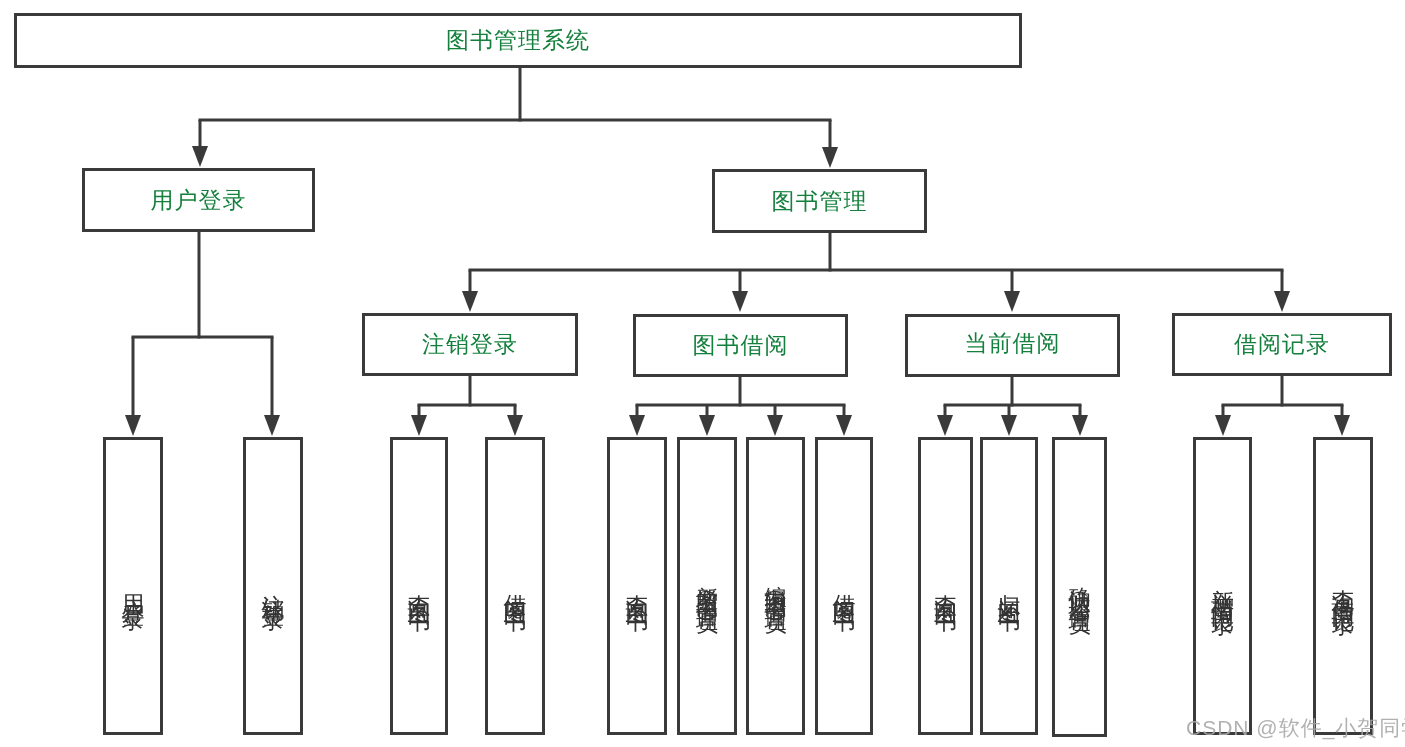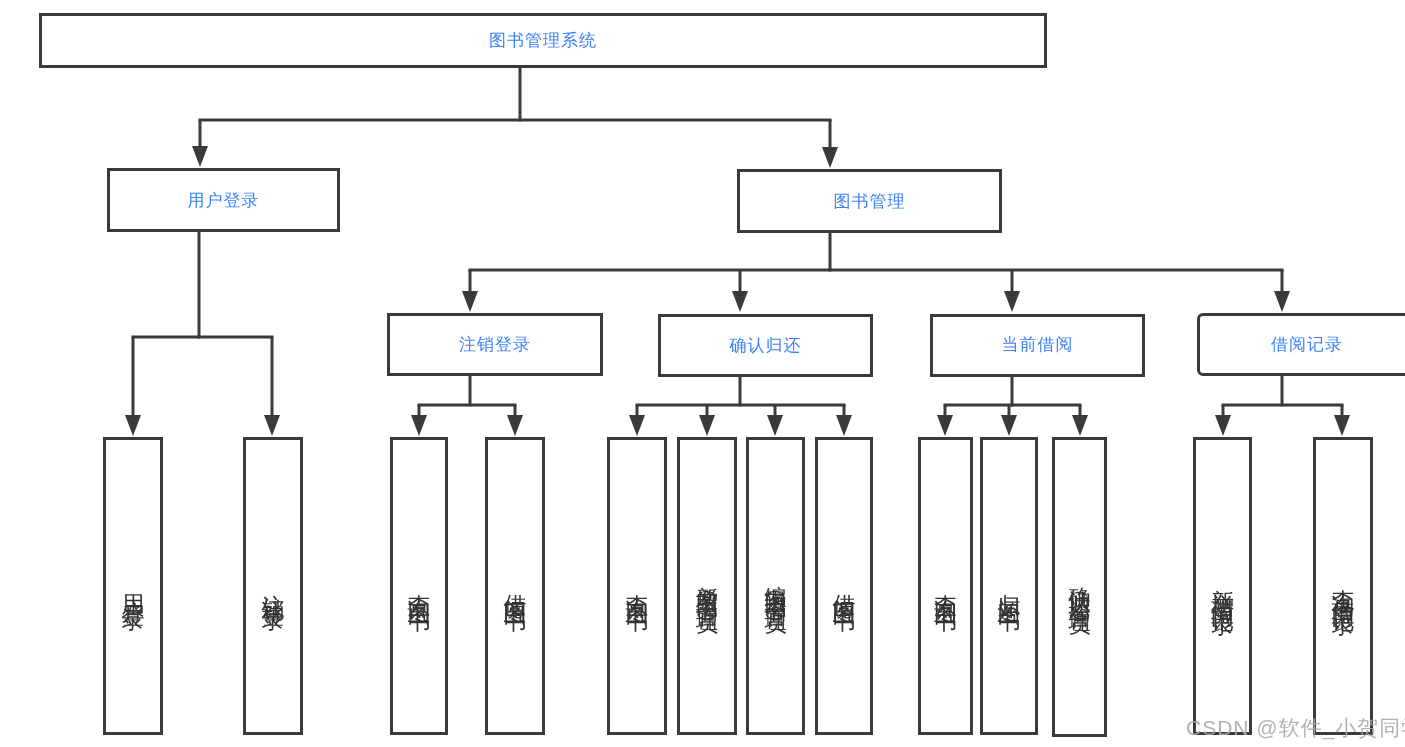--- a/index.html
+++ b/index.html
@@ -16,26 +16,25 @@
     overflow: hidden;
   }
   .node {
     position: absolute;
     box-sizing: border-box;
     border: 3px solid #3a3a3a;
     background: #ffffff;
     display: flex;
     align-items: center;
     justify-content: center;
-    color: #3b82f6;
-    font-size: 17px;
+    color: #15803d;
+    font-size: 23px;
     line-height: 1;
     letter-spacing: 1px;
     white-space: nowrap;
-    margin-left: 25px;
   }
   .vnode {
     position: absolute;
     box-sizing: border-box;
     border: 3px solid #3a3a3a;
     background: #ffffff;
     display: flex;
     align-items: center;
     justify-content: center;
     color: #333333;
@@ -137,26 +136,26 @@
 
     <line x1="1223" y1="405" x2="1223" y2="416"></line>
       <polygon points="1215,415 1231,415 1223,436"></polygon>
     <line x1="1342" y1="405" x2="1342" y2="416"></line>
       <polygon points="1334,415 1350,415 1342,436"></polygon>
   </svg>
 
   <div class="node" style="left:14px; top:13px; width:1008px; height:55px;">图书管理系统</div>
 
   <div class="node" style="left:82px; top:168px; width:233px; height:64px;">用户登录</div>
-  <div class="node" style="left:712px; top:169px; width:265px; height:64px;">图书管理</div>
+  <div class="node" style="left:712px; top:169px; width:215px; height:64px;">图书管理</div>
 
   <div class="node" style="left:362px; top:313px; width:216px; height:63px;">注销登录</div>
-  <div class="node" style="left:633px; top:314px; width:215px; height:63px;">确认归还</div>
+  <div class="node" style="left:633px; top:314px; width:215px; height:63px;">图书借阅</div>
   <div class="node" style="left:905px; top:314px; width:215px; height:63px;font-family:Liberation Mono, monospace;">当前借阅</div>
-  <div class="node" style="left:1172px; top:313px; width:220px; height:63px;border-radius:6px;">借阅记录</div>
+  <div class="node" style="left:1172px; top:313px; width:220px; height:63px;">借阅记录</div>
 
   <div class="vnode" style="left:103px; top:437px; width:60px; height:298px;">
     <span>用户登录</span>
   </div>
   <div class="vnode" style="left:243px; top:437px; width:60px; height:298px;">
     <span>注销登录</span>
   </div>
 
   <div class="vnode" style="left:390px; top:437px; width:58px; height:298px;">
     <span>查询图书</span>

